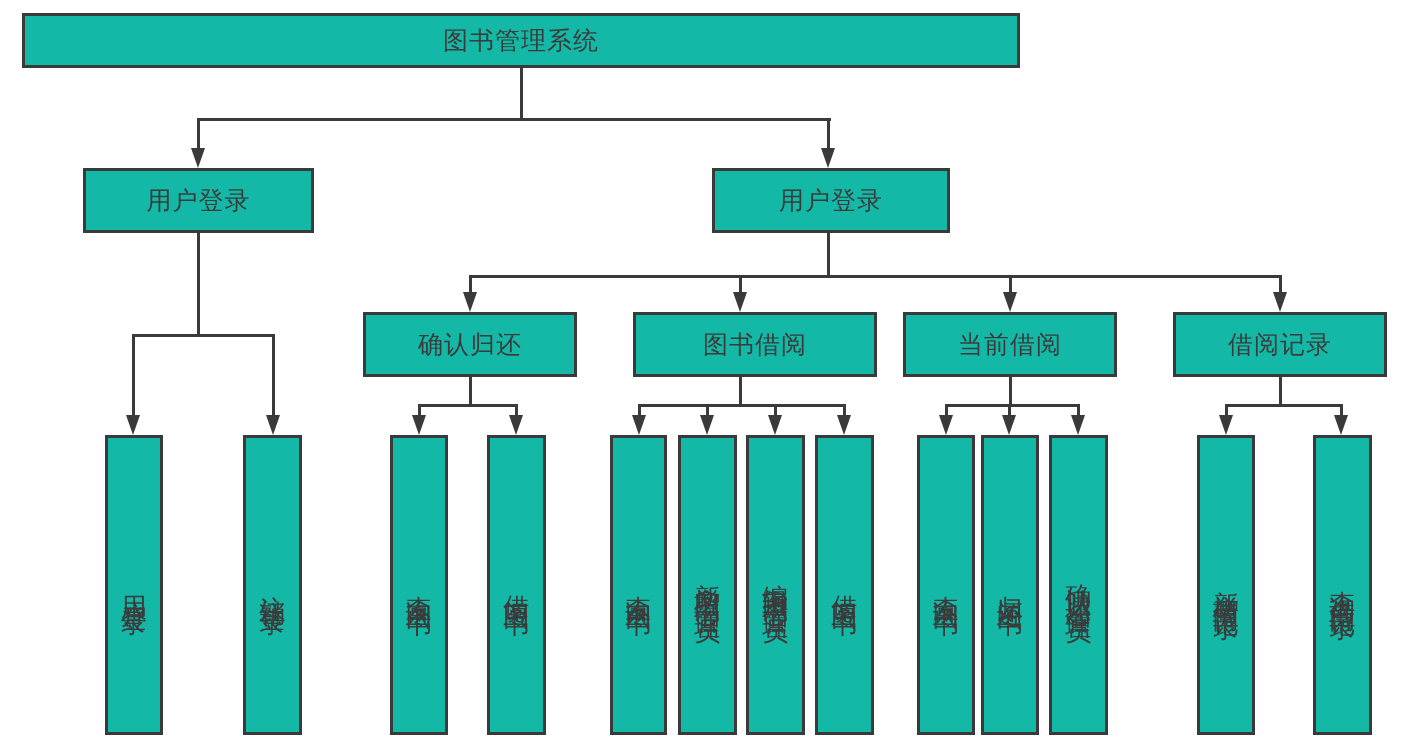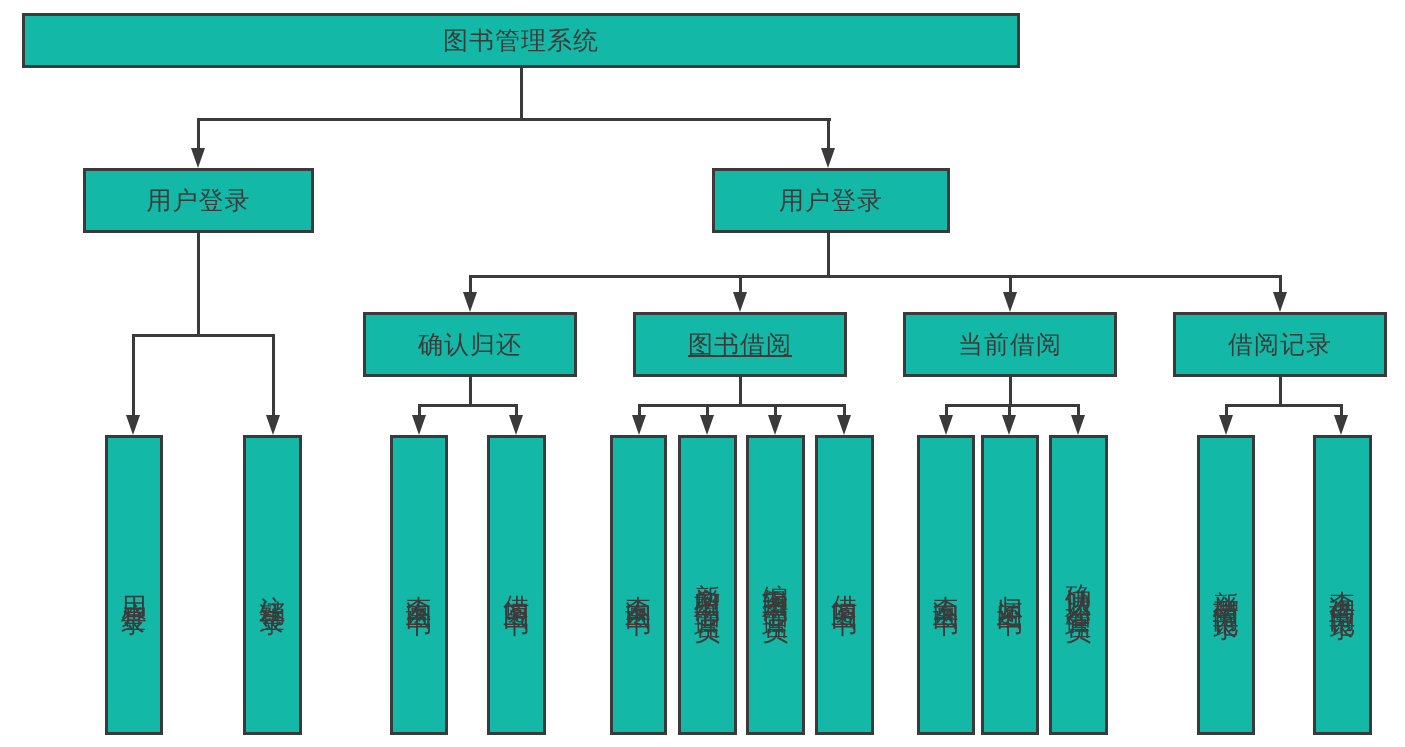--- a/index.html
+++ b/index.html
@@ -64,21 +64,21 @@
   </div>
 
   <div class="box" style="left:712px;top:168px;width:238px;height:65px;">
     <span>用户登录</span>
   </div>
 
   <div class="box" style="left:363px;top:312px;width:214px;height:65px;">
     <span>确认归还</span>
   </div>
 
-  <div class="box" style="left:633px;top:312px;width:214px;height:65px;text-decoration:underline;">
+  <div class="box" style="left:633px;top:312px;width:244px;height:65px;">
     <span>图书借阅</span>
   </div>
 
   <div class="box" style="left:903px;top:312px;width:214px;height:65px;">
     <span>当前借阅</span>
   </div>
 
   <div class="box" style="left:1173px;top:312px;width:214px;height:65px;">
     <span>借阅记录</span>
   </div>

